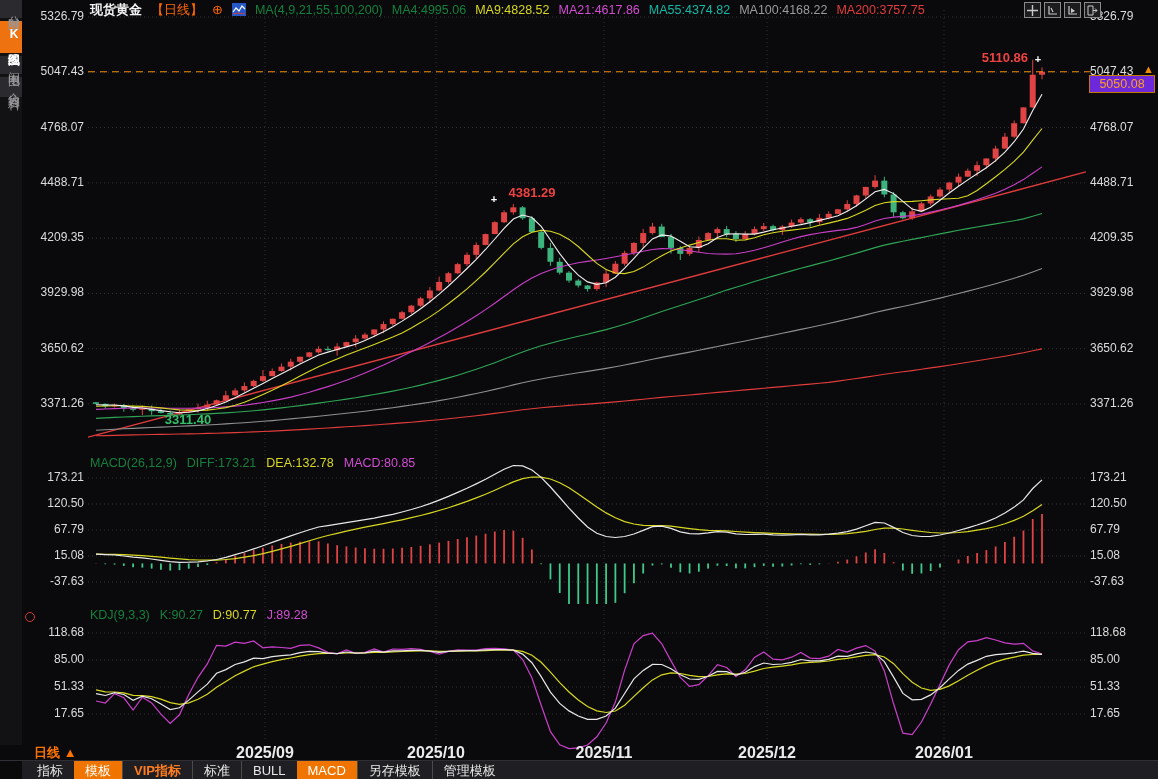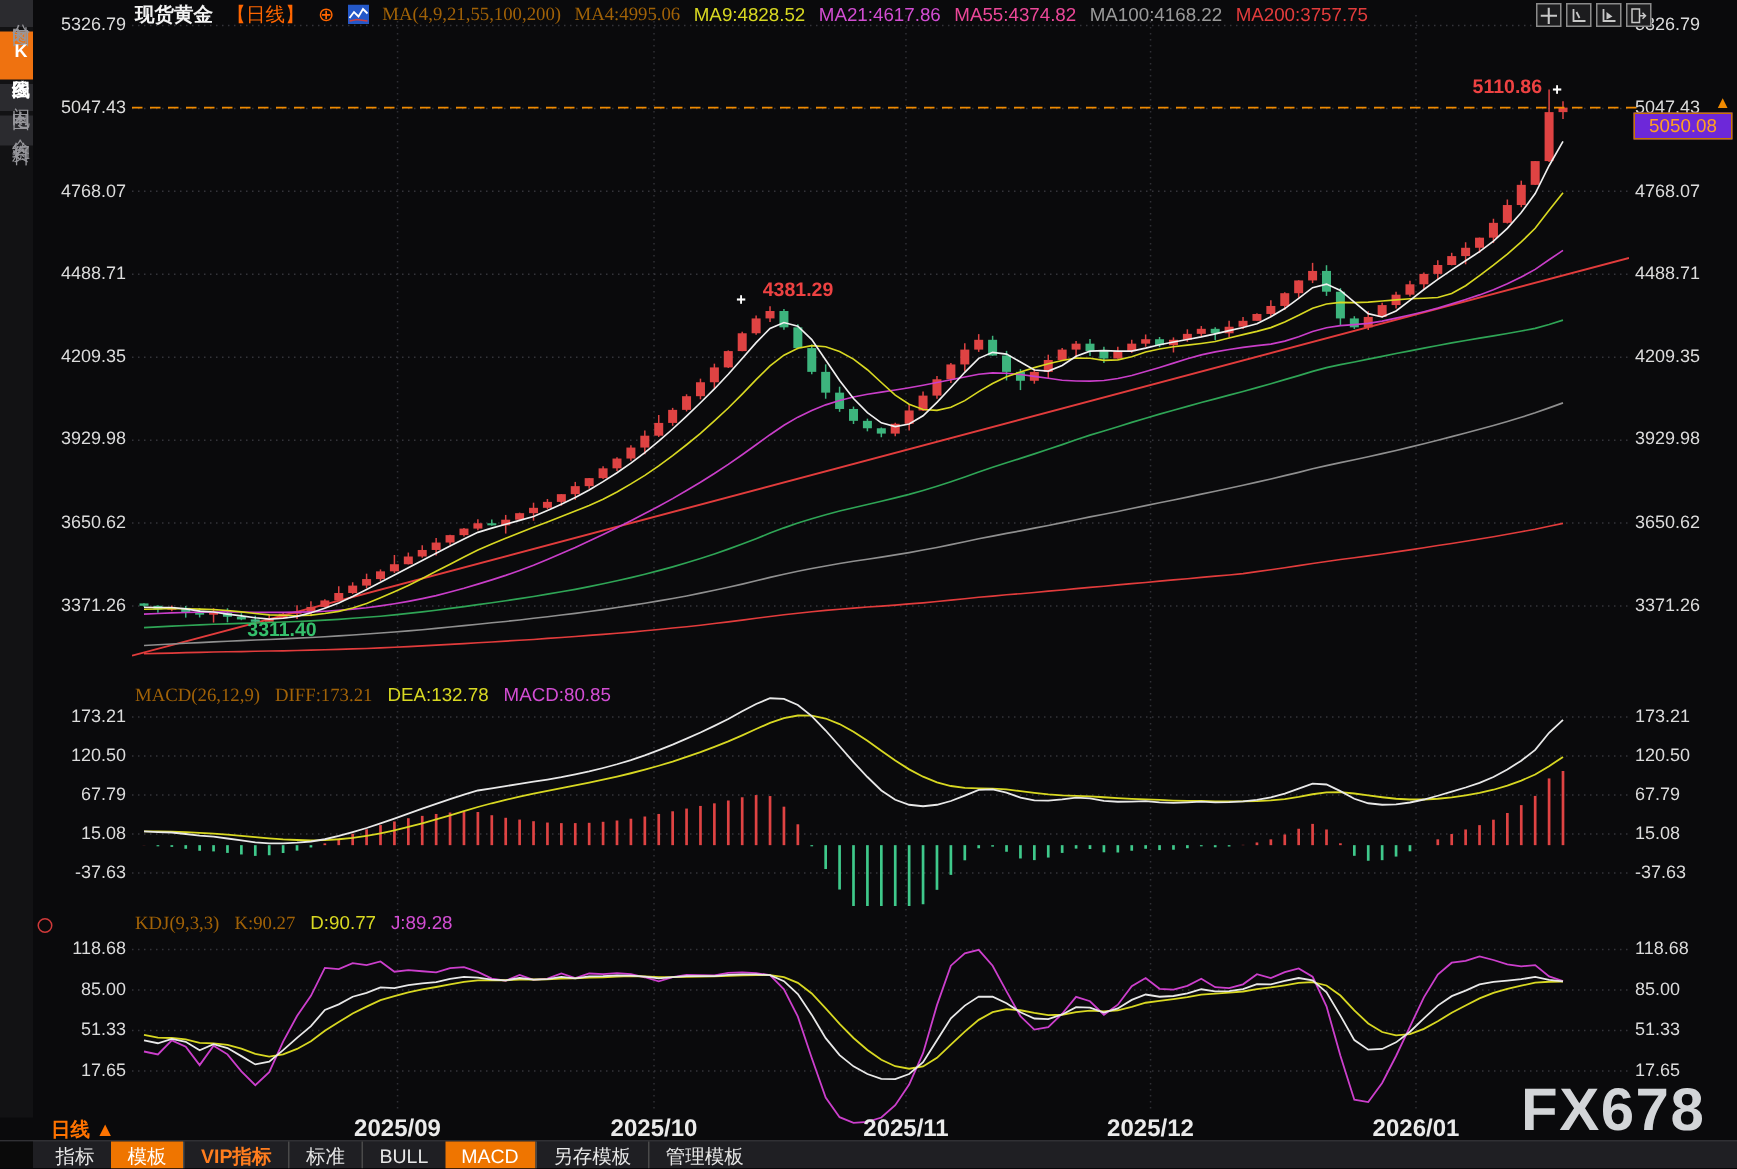--- a/index.html
+++ b/index.html
@@ -15,22 +15,22 @@
   .side-tab{writing-mode:vertical-rl;text-orientation:upright;width:22px;box-sizing:border-box;
             background:#2b2b2f;color:#97979c;font-size:12px;letter-spacing:2px;text-align:center;
             padding:6px 0;margin-bottom:3px;cursor:pointer;}
   .side-tab.active{background:#ef7210;color:#fff;font-weight:bold;}
   
   #legend{position:absolute;left:90px;top:1px;height:17px;display:flex;align-items:center;gap:9px;
           z-index:3;font-size:12.5px;white-space:nowrap;}
   .sym{color:#f2f2f2;font-weight:bold;font-size:13px;}
   .per{color:#ff6600;font-weight:normal;font-size:13px;}
   .addic{color:#ff6600;font-size:13px;line-height:13px;cursor:pointer;}
-  .c-white{color:#a16207;font-family:Liberation Serif, serif;} .c-yellow{color:#d8d822;} .c-mag{color:#d24dd2;}
-  .c-green{color:#ec4899;} .c-gray{color:#9a9a9a;} .c-red{color:#e23c3c;}
+  .c-white{color:#15803d;} .c-yellow{color:#d8d822;} .c-mag{color:#d24dd2;}
+  .c-green{color:#14b8a6;} .c-gray{color:#9a9a9a;} .c-red{color:#e23c3c;}
   #tool-icons{position:absolute;left:1024px;top:2px;display:flex;gap:3px;z-index:3;}
   .tico{width:15px;height:14px;border:1px solid #8a8a8a;background:#1c1c1e;display:flex;
         align-items:center;justify-content:center;cursor:pointer;}
   
   .pane-head{position:absolute;left:90px;z-index:3;font-size:12.5px;display:flex;gap:10px;white-space:nowrap;}
   #macd-header{top:456px;} #kdj-header{top:608px;}
   #kdj-marker{position:absolute;left:25px;top:612px;width:8px;height:8px;border:1.5px solid #d03a3a;
               border-radius:50%;z-index:3;}
   
   #price-arrow{position:absolute;left:1143px;top:63px;color:#f08a00;font-size:11px;z-index:3;}
@@ -536,21 +536,20 @@
     <span id="period-chip">
       <span>日线</span> <span>▲</span>
     </span>
     <span class="mon" style="left:265px">2025/09</span>
     <span class="mon" style="left:436px">2025/10</span>
     <span class="mon" style="left:604px">2025/11</span>
     <span class="mon" style="left:767px">2025/12</span>
     <span class="mon" style="left:944px">2026/01</span>
   </div>
 
-  <div id="watermark">FX678</div>
 
   <div id="toolbar">
     <span class="corner"></span>
     <span class="ftab">指标</span>
     <span class="ftab active">模板</span>
     <span class="ftab vip">VIP指标</span>
     <span class="ftab">标准</span>
     <span class="ftab">BULL</span>
     <span class="ftab active">MACD</span>
     <span class="ftab">另存模板</span>

